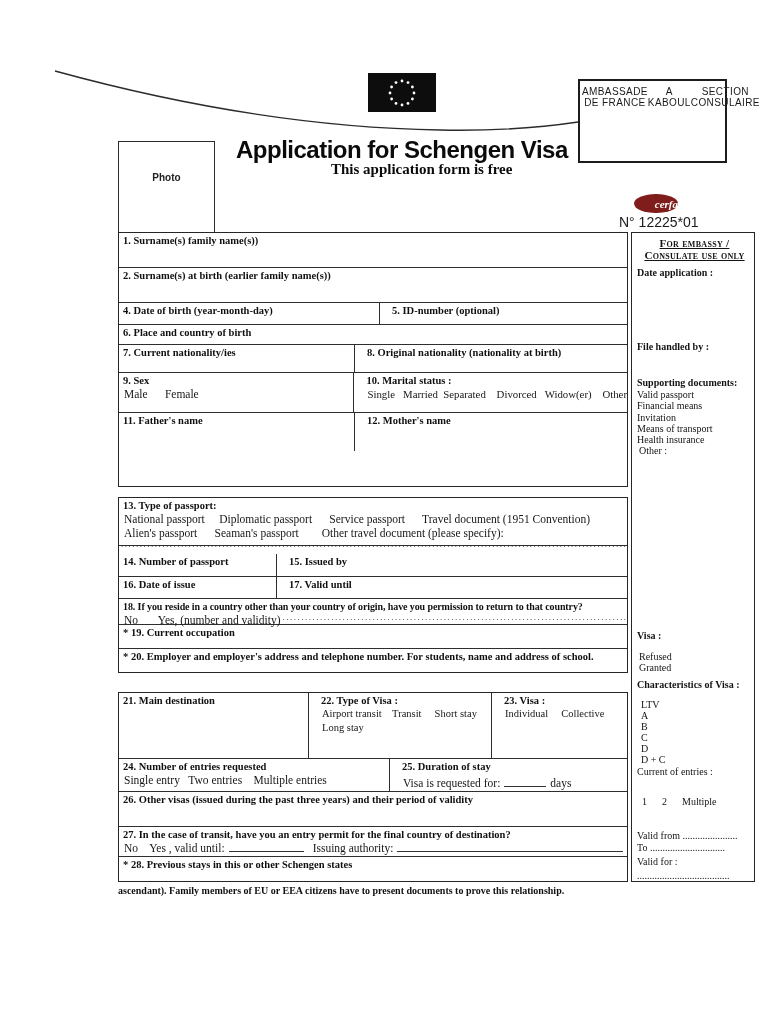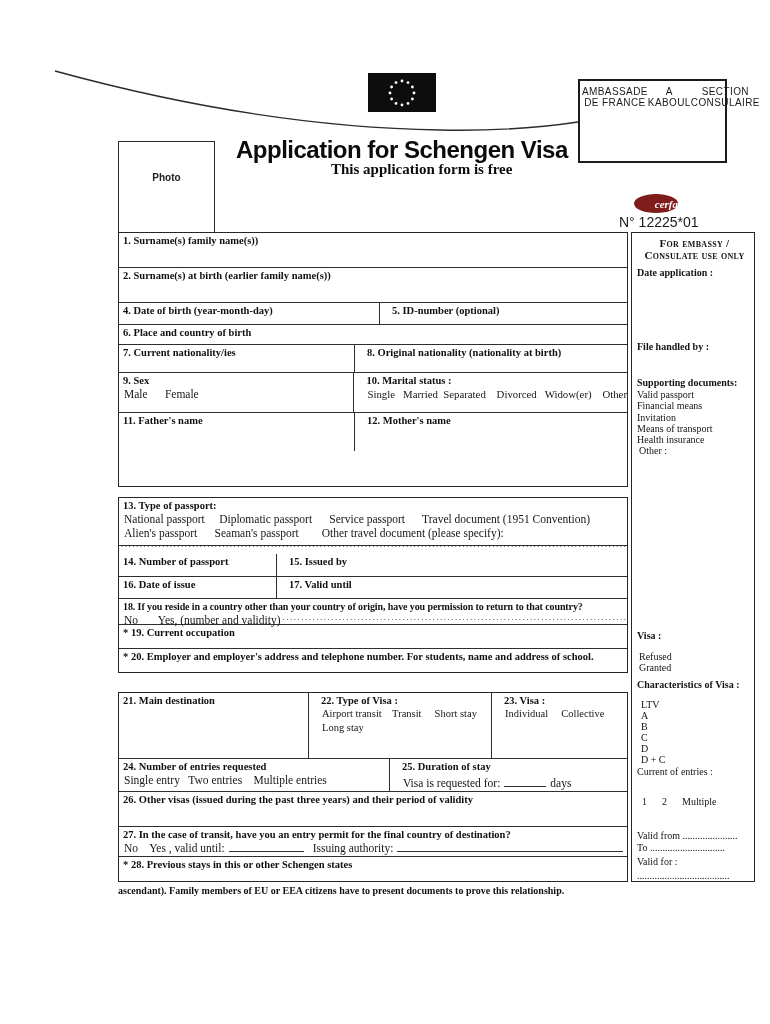--- a/index.html
+++ b/index.html
@@ -40,21 +40,21 @@
   .dots{font-size:9px;letter-spacing:1.5px;white-space:nowrap;overflow:hidden;color:#222;
     line-height:8px;padding-left:2px;}
   .fill-line{flex:1;border-bottom:1px solid #333;margin:0 4px 3px 4px;}
   .seg-line{border-bottom:1px solid #333;margin:0 4px 3px 4px;}
   .flexline{display:flex;}
   
   .sidebar{position:absolute;left:631px;top:232px;width:124px;height:650px;
     border:1.5px solid #262626;box-sizing:border-box;background:#fff;font-size:10px;color:#131313;}
   .sb{position:absolute;left:5px;right:2px;line-height:11px;}
   .sb.bold{font-weight:bold;}
-  .sb.caps{font-variant:small-caps;font-weight:bold;text-align:center;letter-spacing:.3px;font-size:11px;}
+  .sb.caps{font-variant:small-caps;font-weight:bold;text-align:center;letter-spacing:.3px;font-size:11px;text-decoration:underline;}
   
   .footer{left:118px;top:884px;width:650px;font-weight:bold;font-size:10px;line-height:13px;color:#101010;}
 </style>
 </head>
 <body>
 
 <svg id="curve-svg" viewBox="0 0 770 160">
   <path d="M 55 71 C 190 108, 320 128, 440 130 C 495 131, 545 127, 578 122" fill="none" stroke="#2b2b2b" stroke-width="1.4"></path>
 </svg>
 

